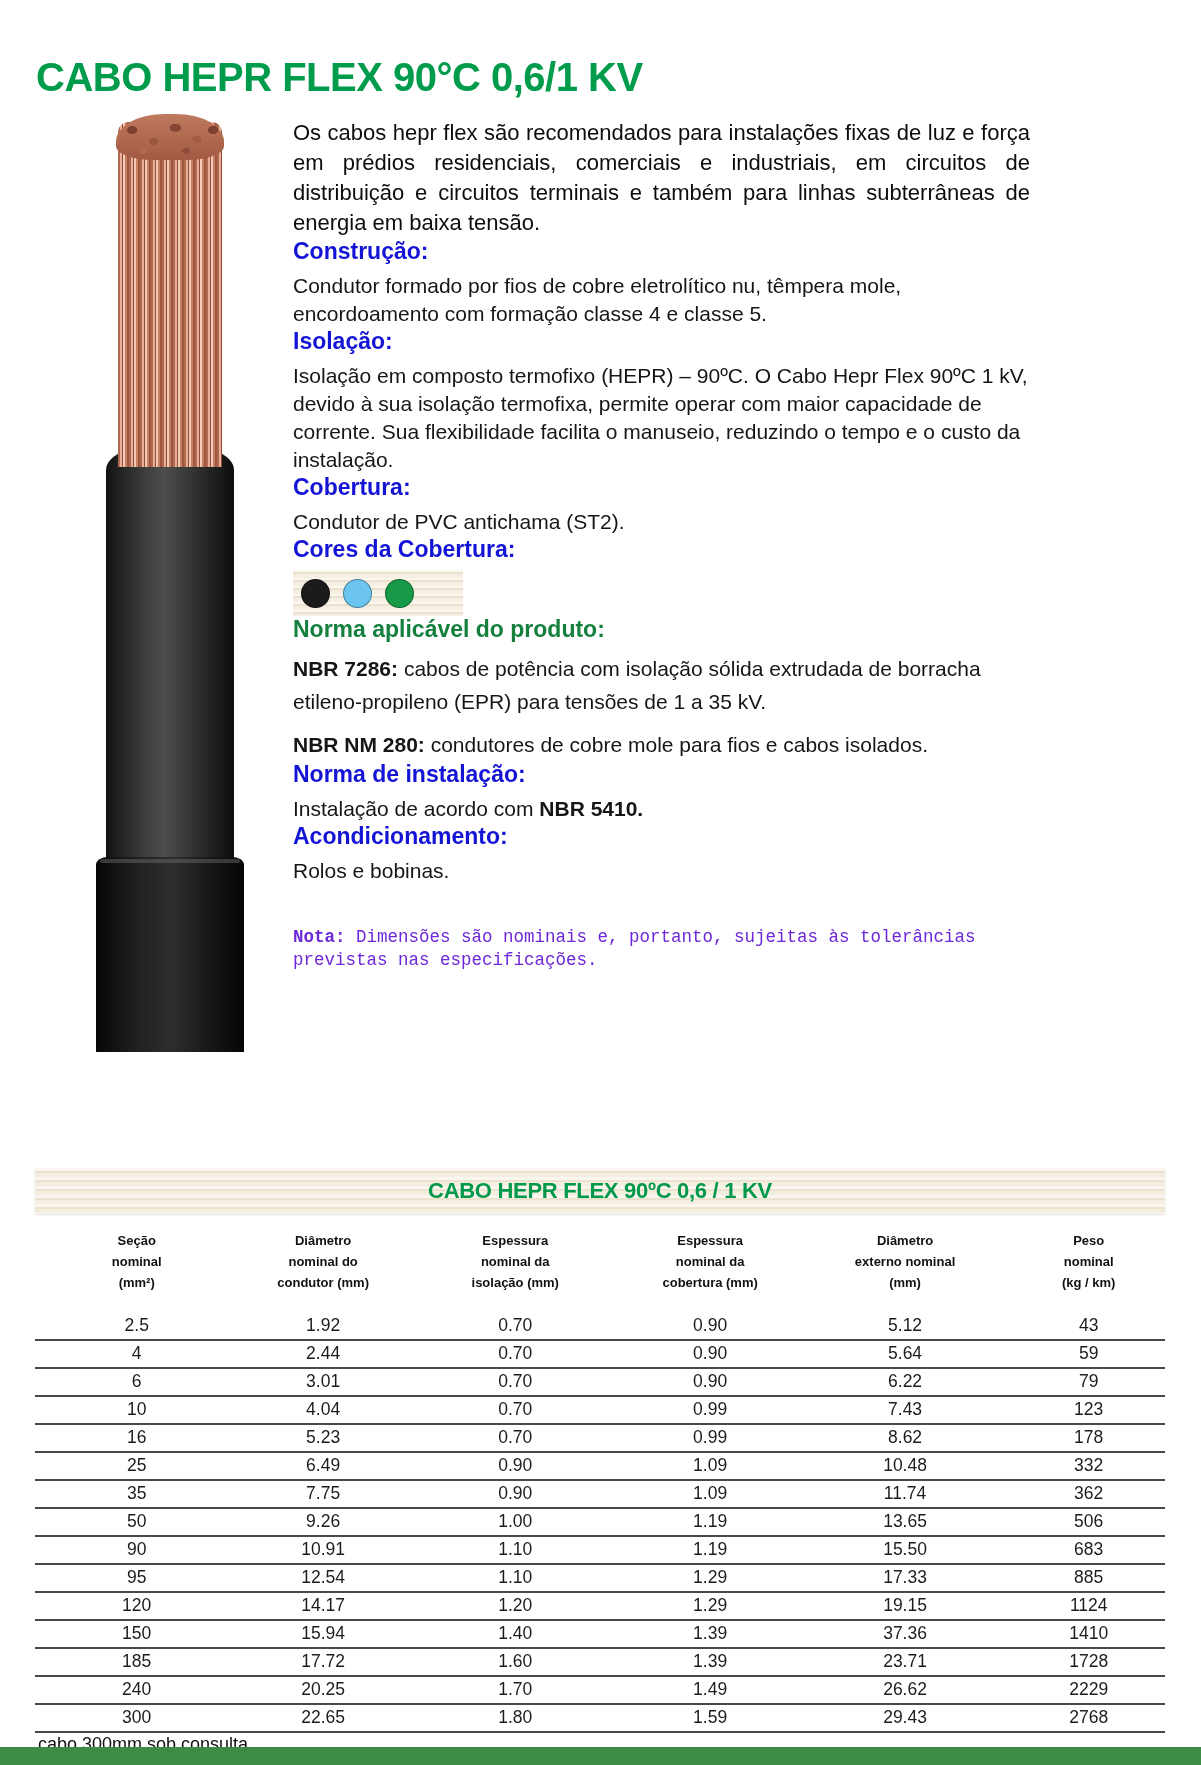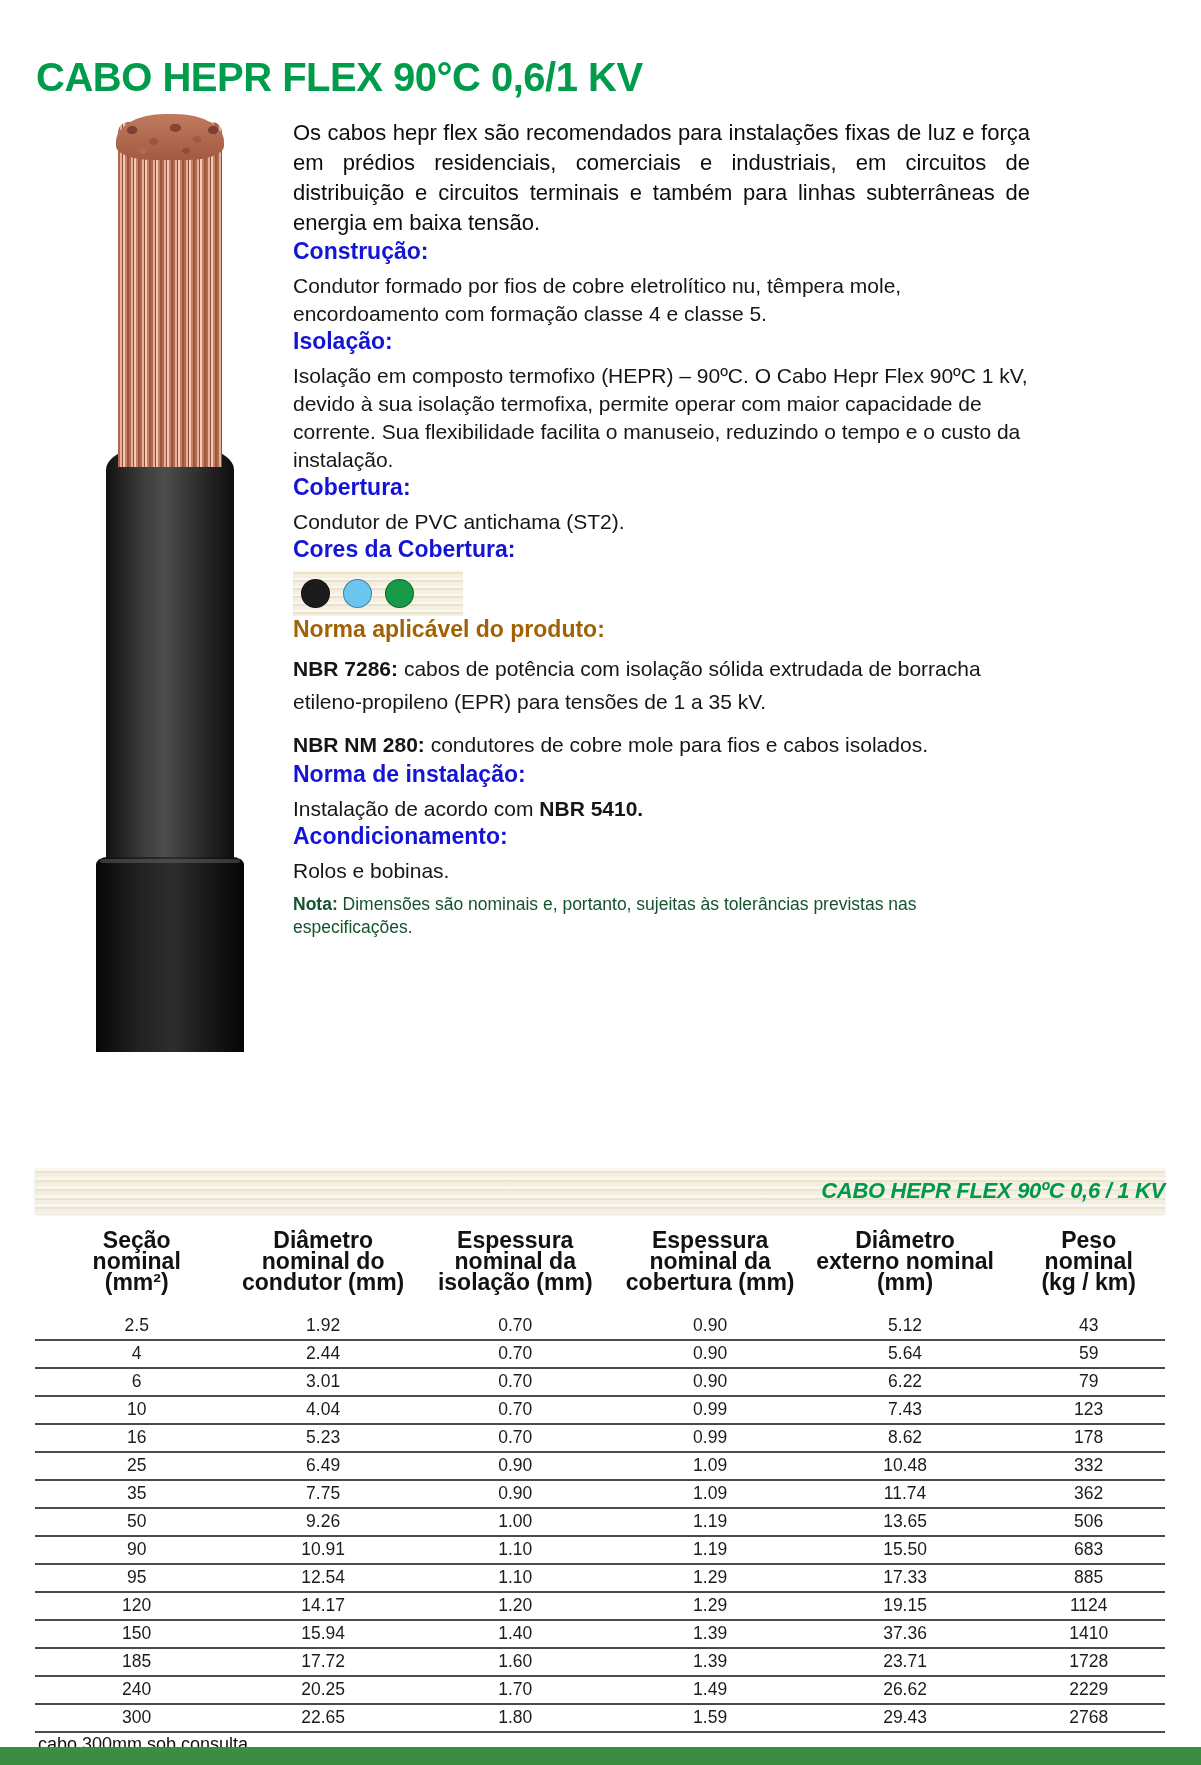--- a/index.html
+++ b/index.html
@@ -77,37 +77,36 @@
   .b { font-weight:700; }
   .swatch-strip {
     margin-top:8px; width:170px; height:46px; display:flex; align-items:center;
     gap:13px; padding-left:8px;
     background:
       repeating-linear-gradient(180deg, rgba(255,255,255,.55) 0 2px,
         rgba(226,214,186,.55) 2px 4px, rgba(246,240,228,.55) 4px 8px),
       #f4efe1;
   }
   .dot { width:29px; height:29px; border-radius:50%; border:1px solid rgba(0,0,0,.35); display:inline-block; }
-  p.nota { margin:8px 0 0 0; font-size:17.5px; line-height:23px; color:#14532d; }
+  p.nota { margin:41px 0 0 0; font-size:17.5px; line-height:23px; color:#6d28d9;font-family:Liberation Mono, monospace; }
 
   
   .spec { position:absolute; left:35px; top:1168px; width:1130px; }
   .band {
-    height:46px; display:flex; align-items:center; justify-content:flex-end;
+    height:46px; display:flex; align-items:center; justify-content:center;
     background:
       repeating-linear-gradient(180deg, rgba(255,255,255,.6) 0 3px,
         rgba(232,222,198,.55) 3px 5px, rgba(247,242,231,.5) 5px 9px),
       #f1ead9;
     box-shadow:0 1px 2px rgba(0,0,0,.12);
-    font-style:italic;
   }
   .band-title { color:#00984a; font-weight:700; font-size:22px; letter-spacing:-0.3px; }
   table.spec-table { width:100%; border-collapse:collapse; margin-top:8px; table-layout:fixed; }
   table.spec-table th {
-    font-size:23px; line-height:21px; font-weight:700; color:#121212;
+    font-size:13px; line-height:21px; font-weight:700; color:#121212;
     text-align:center; vertical-align:top; padding:8px 0 16px 0;
   }
   table.spec-table td {
     font-size:17.5px; color:#1c1c1c; text-align:center;
     padding:2px 0 3px 0; border-bottom:2px solid #4a4a4a; height:21px;
   }
   table.spec-table tbody tr:first-child td { padding-top:6px; }
 
   .footnote { position:absolute; left:38px; top:1716px; font-size:18px; color:#111; }
   .bottom-bar { position:absolute; left:0; bottom:0; width:100%; height:18px; }
@@ -135,21 +134,21 @@
   <h3 class="sec mt-cobertura" style="color: rgb(20, 20, 214);">Cobertura:</h3>
   <p class="body">Condutor de PVC antichama (ST2).</p>
 
   <h3 class="sec mt-cores" style="color: rgb(20, 20, 214);">Cores da Cobertura:</h3>
   <div class="swatch-strip" id="swatches">
       <span class="dot" style="background: rgb(27, 27, 27);"></span>
       <span class="dot" style="background: rgb(108, 197, 238);"></span>
       <span class="dot" style="background: rgb(22, 154, 71);"></span>
     </div>
 
-  <h3 class="sec mt-normaprod" style="color: #a16207;">Norma aplicável do produto:</h3>
+  <h3 class="sec mt-normaprod" style="color: #15803d;">Norma aplicável do produto:</h3>
   <p class="norma-item"><span class="b">NBR 7286:</span><span> cabos de potência com isolação sólida extrudada de borracha etileno-propileno (EPR) para tensões de 1 a 35 kV.</span></p>
   <p class="norma-item"><span class="b">NBR NM 280:</span><span> condutores de cobre mole para fios e cabos isolados.</span></p>
 
   <h3 class="sec mt-normainst" style="color: rgb(20, 20, 214);">Norma de instalação:</h3>
   <p class="body"><span>Instalação de acordo com </span><span class="b">NBR 5410.</span></p>
 
   <h3 class="sec mt-acond" style="color: rgb(20, 20, 214);">Acondicionamento:</h3>
   <p class="body">Rolos e bobinas.</p>
 
   <p class="nota"><span class="b">Nota:</span><span> Dimensões são nominais e, portanto, sujeitas às tolerâncias previstas nas especificações.</span></p>

